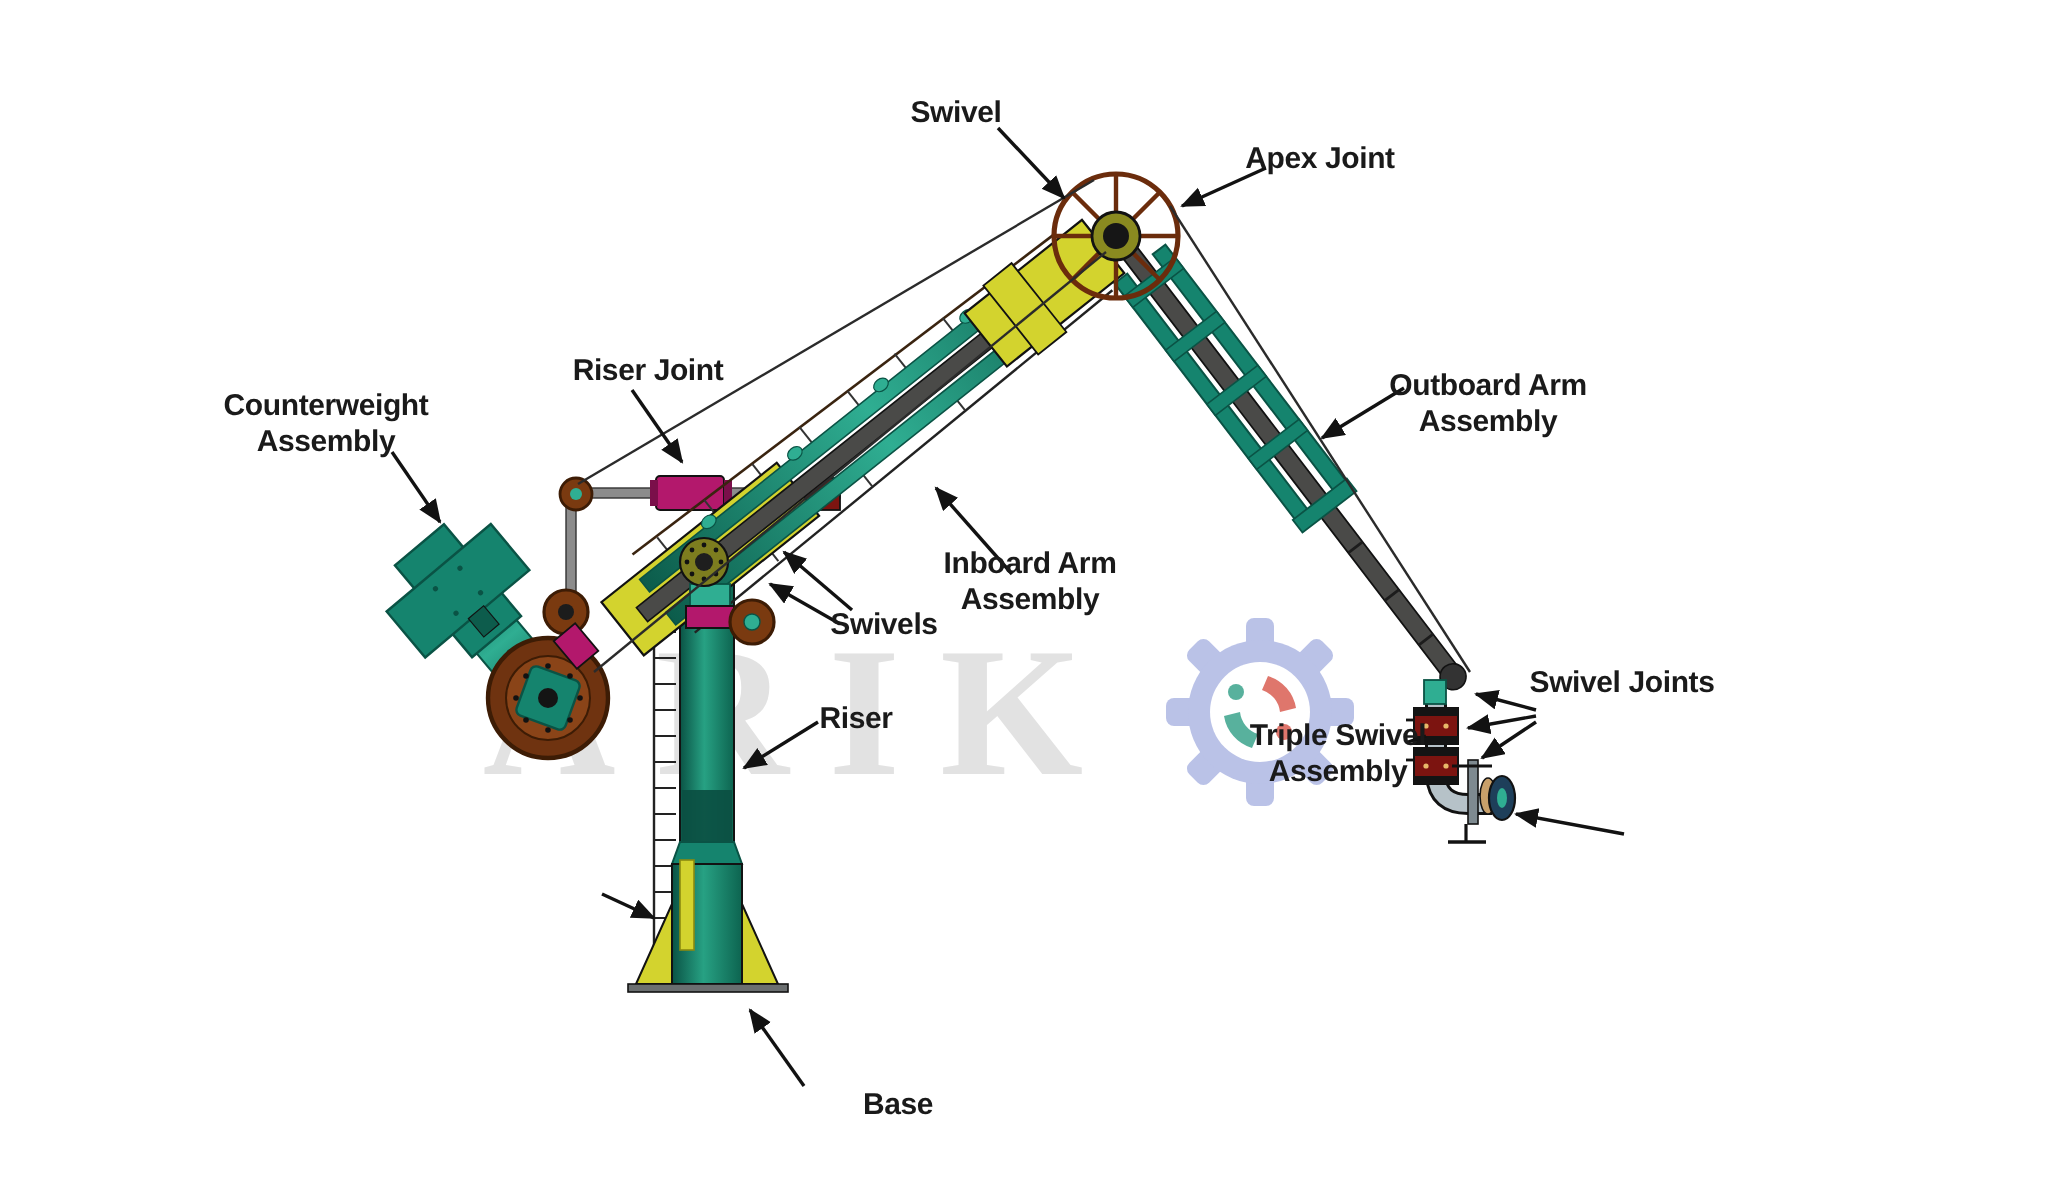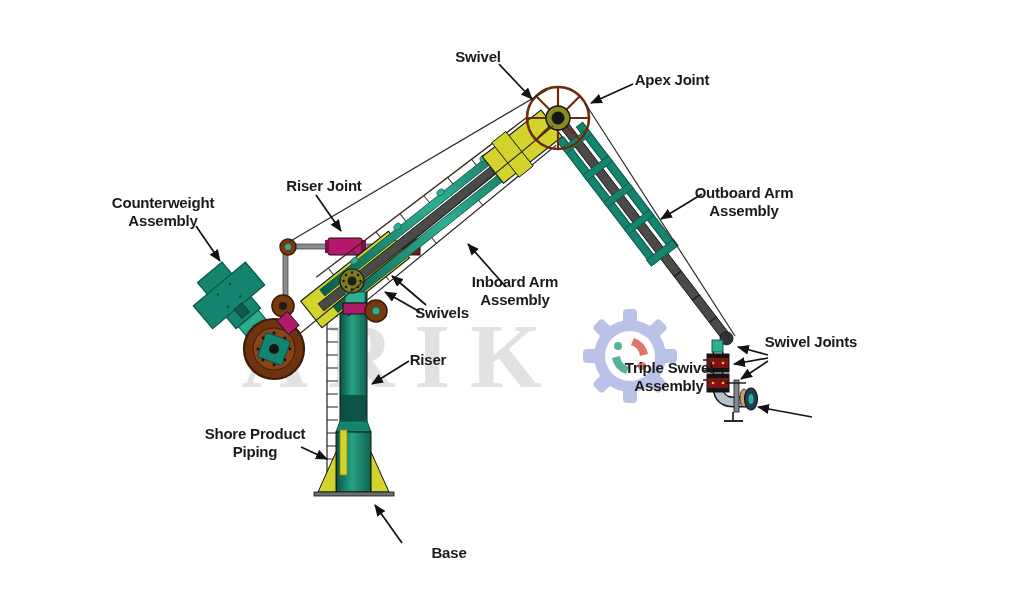--- a/index.html
+++ b/index.html
@@ -277,30 +277,28 @@
       <line class="arrow" x1="402" y1="543" x2="375" y2="505" marker-end="url(#ah)"></line>
       <line class="arrow" x1="768" y1="355" x2="738" y2="347" marker-end="url(#ah)"></line>
       <line class="arrow" x1="768" y1="358" x2="734" y2="364" marker-end="url(#ah)"></line>
       <line class="arrow" x1="768" y1="361" x2="741" y2="379" marker-end="url(#ah)"></line>
       <line class="arrow" x1="812" y1="417" x2="758" y2="407" marker-end="url(#ah)"></line>
       <line class="arrow" x1="704" y1="371" x2="713" y2="368"></line>
     </g>
   </svg>
 
   <div class="lbl" style="left:478px;top:57px;">Swivel</div>
-  <div class="lbl" style="left:660px;top:80px;margin-left:12px;">Apex Joint</div>
+  <div class="lbl" style="left:660px;top:80px;">Apex Joint</div>
   <div class="lbl" style="left:324px;top:186px;">Riser Joint</div>
   <div class="lbl" style="left:163px;top:212px;">Counterweight
 Assembly</div>
   <div class="lbl" style="left:744px;top:202px;">Outboard Arm
 Assembly</div>
   <div class="lbl" style="left:515px;top:291px;">Inboard Arm
 Assembly</div>
   <div class="lbl" style="left:442px;top:313px;">Swivels</div>
   <div class="lbl" style="left:428px;top:360px;">Riser</div>
-  <div class="lbl" style="left:255px;top:443px;">Shore Product
-Piping</div>
   <div class="lbl" style="left:417px;top:553px;margin-left:32px;">Base</div>
   <div class="lbl" style="left:669px;top:377px;">Triple Swivel
 Assembly</div>
   <div class="lbl" style="left:811px;top:342px;">Swivel Joints</div>
 
 </div>
 
 </body></html>

